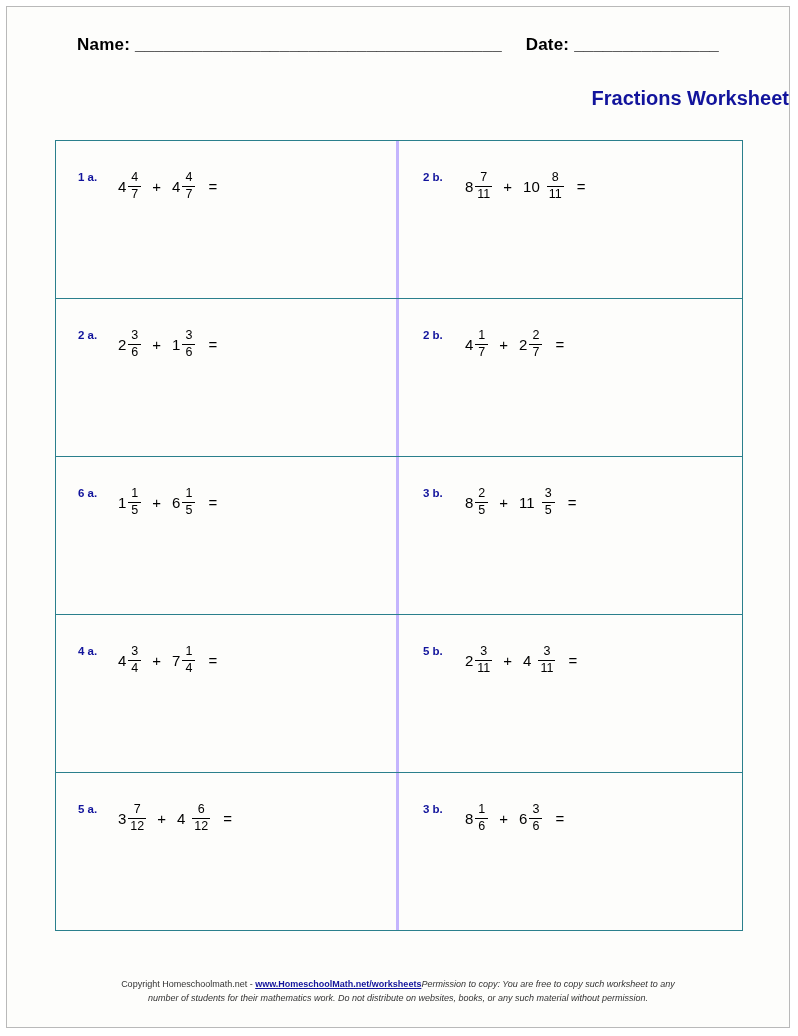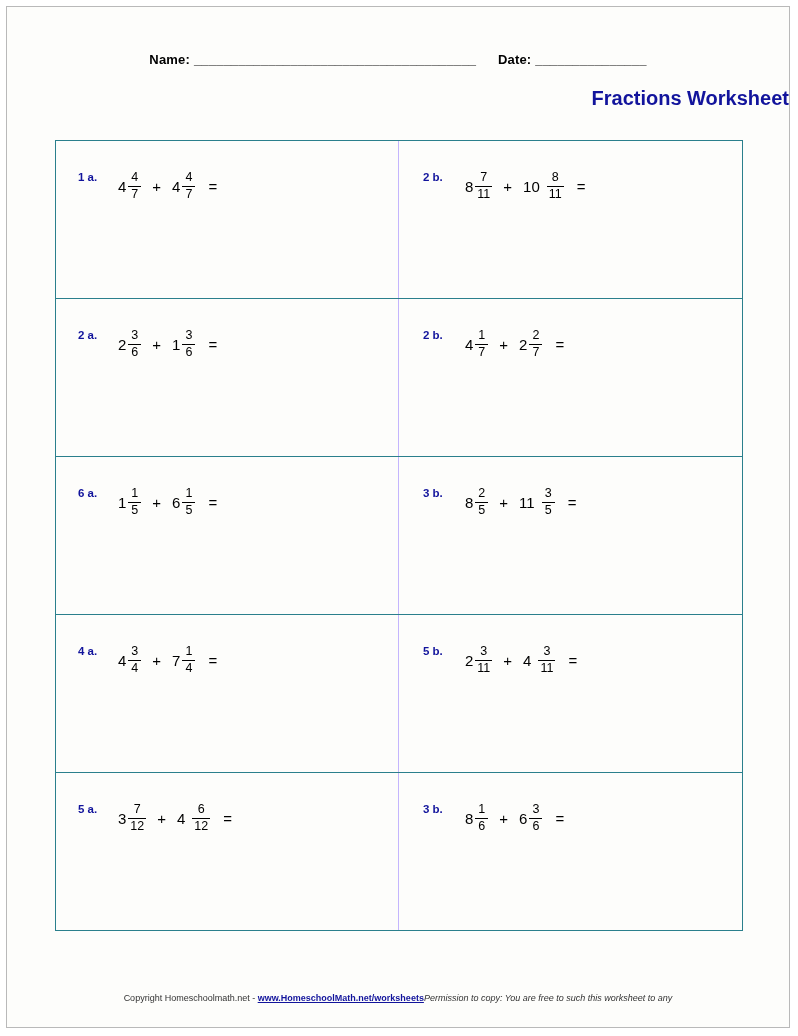--- a/index.html
+++ b/index.html
@@ -24,24 +24,23 @@
     border: 1px solid #b9b9b9;
     background: #fdfdfb;
     box-sizing: border-box;
   }
   .namedate {
     position: absolute;
     left: 0;
     top: 28px;
     width: 100%;
     text-align: center;
-    font-size: 13px;
+    font-size: 17px;
     font-weight: bold;
     letter-spacing: .2px;
-    margin-top: 17px;
   }
   .gap { display: inline-block; width: 14px; }
 
   .title {
     position: absolute;
     left: 0;
     top: 80px;
     width: 100%;
     text-align: right;
     font-size: 20px;
@@ -62,21 +61,21 @@
     border-bottom: 1px solid #2a7f8c;
     height: 157px;
   }
   .row:last-child { border-bottom: none; }
   .cell {
     width: 50%;
     box-sizing: border-box;
     position: relative;
     padding: 28px 0 0 0;
   }
-  .cell.left { border-right: 1px solid #c4b5fd; }
+  .cell.left { border-right: 3px solid #c4b5fd; }
 
   .tag {
     position: absolute;
     left: 22px;
     top: 30px;
     font-size: 11.5px;
     font-weight: bold;
     color: #12149c;
   }
   .cell.right .tag { left: 24px; }
@@ -408,17 +407,18 @@
           </span>
           <span class="eq">=</span>
         </div>
       </div>
     </div>
 
   </div>
 
   <div class="footer">
     <div>
-      <span>Copyright Homeschoolmath.net - </span><span class="link">www.HomeschoolMath.net/worksheets</span><span class="italic">Permission to copy:</span><span class="italic"> You are free to such this worksheet to any</span>
-    </div>
+      <span>Copyright Homeschoolmath.net - </span><span class="link">www.HomeschoolMath.net/worksheets</span><span class="italic">Permission to copy:</span><span class="italic"> You are free to copy such worksheet to any</span>
+    </div>
+    <div class="italic">number of students for their mathematics work. Do not distribute on websites, books, or any such material without permission.</div>
   </div>
 
 </div>
 
 </body></html>

